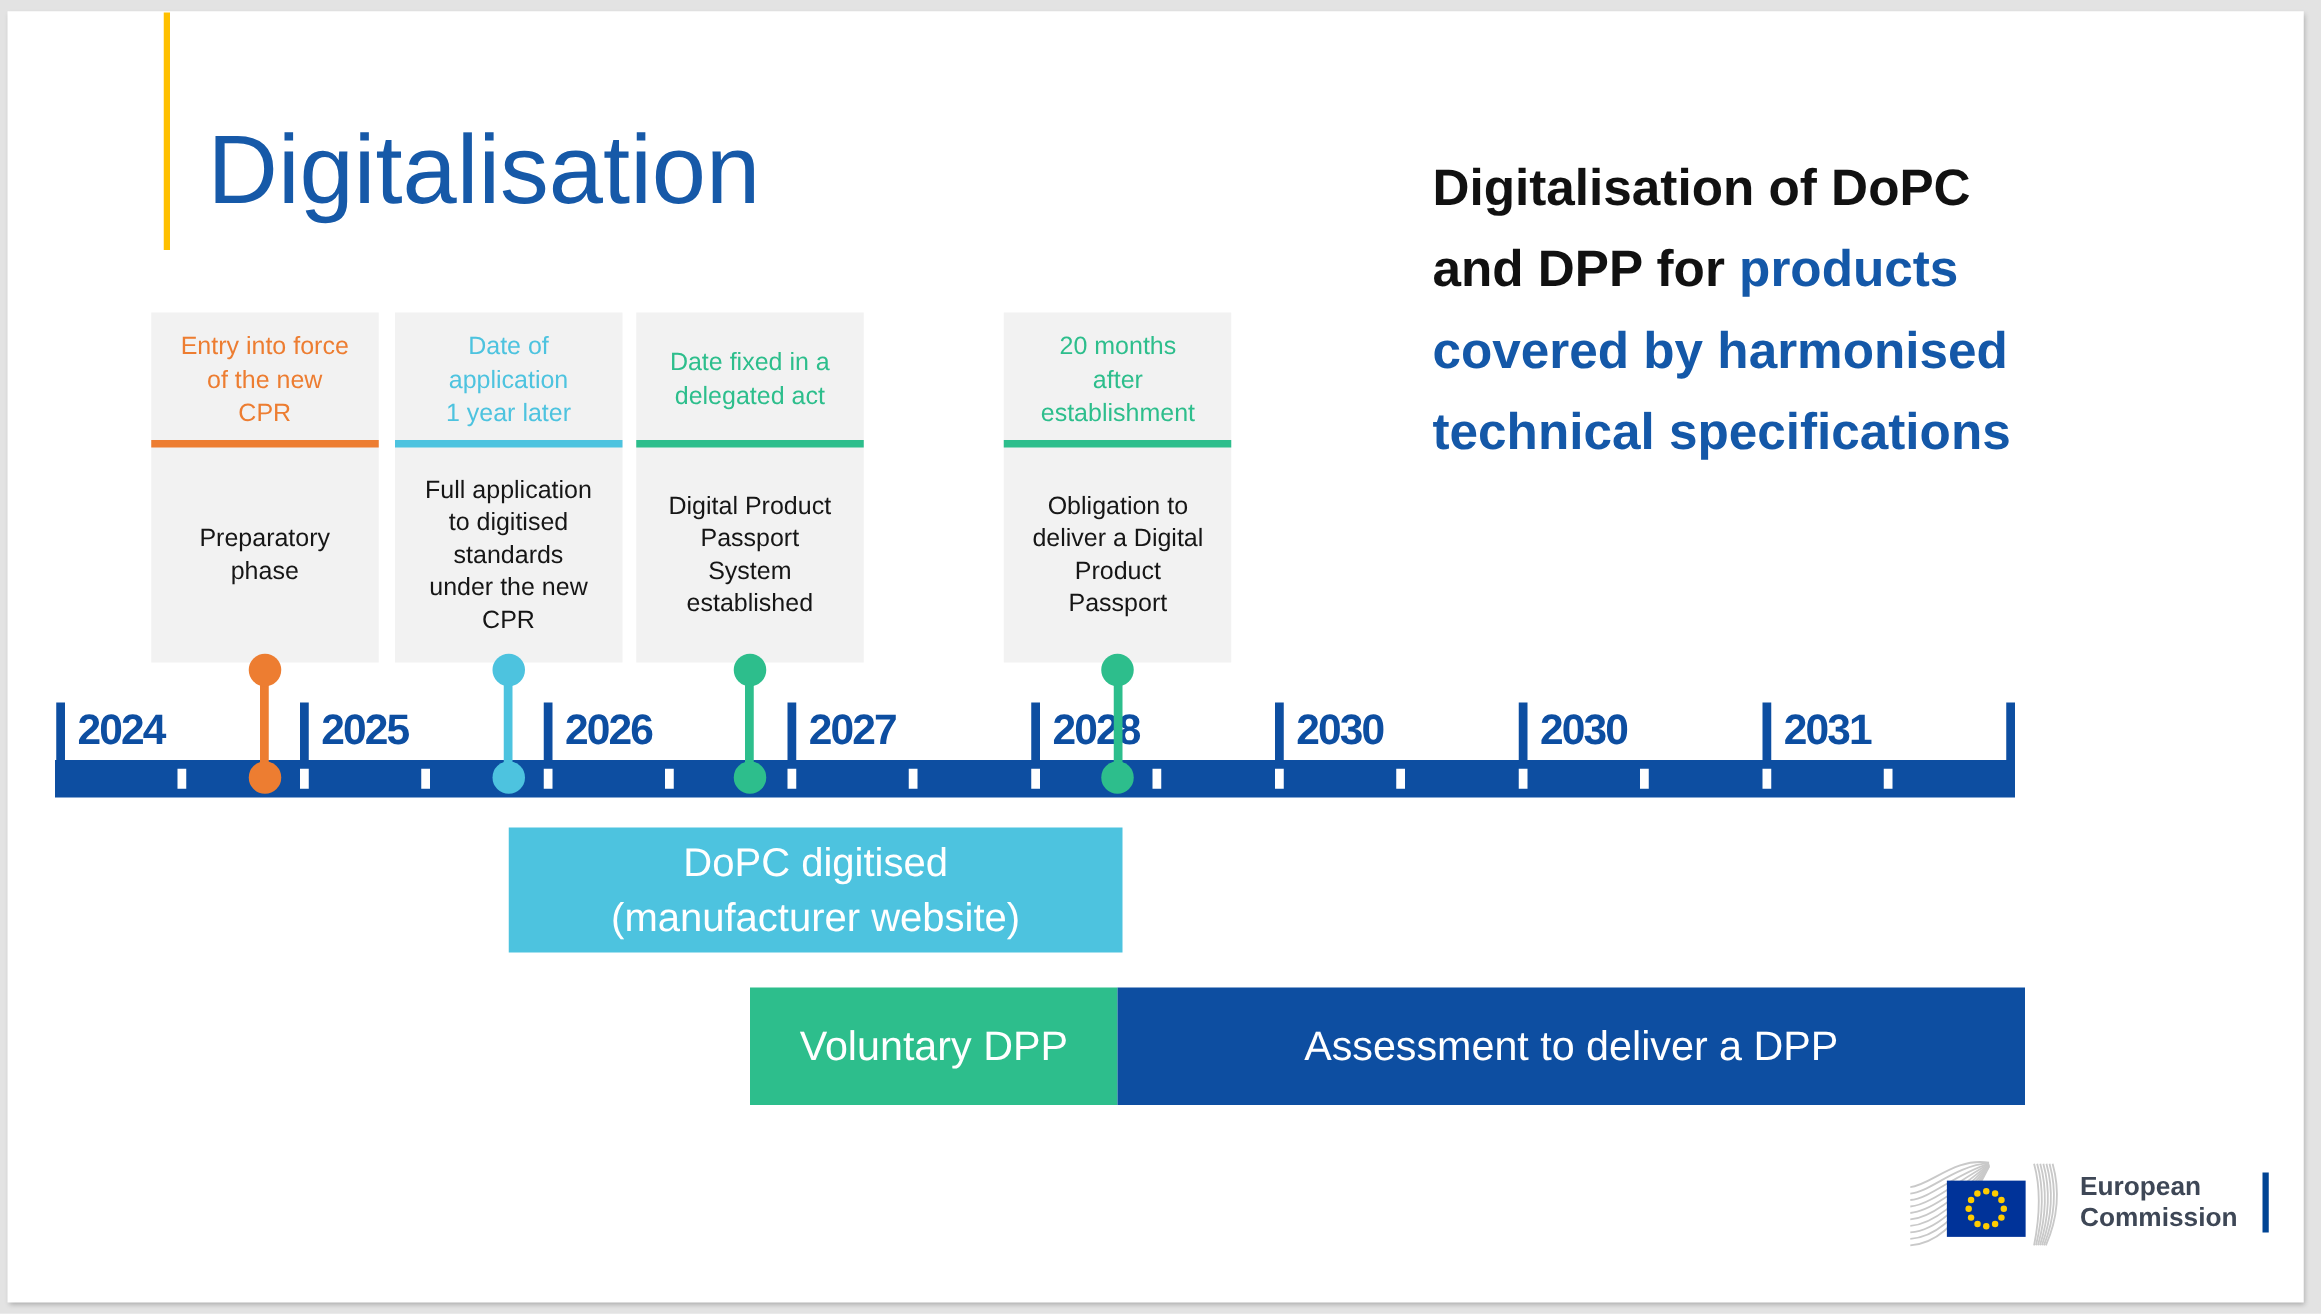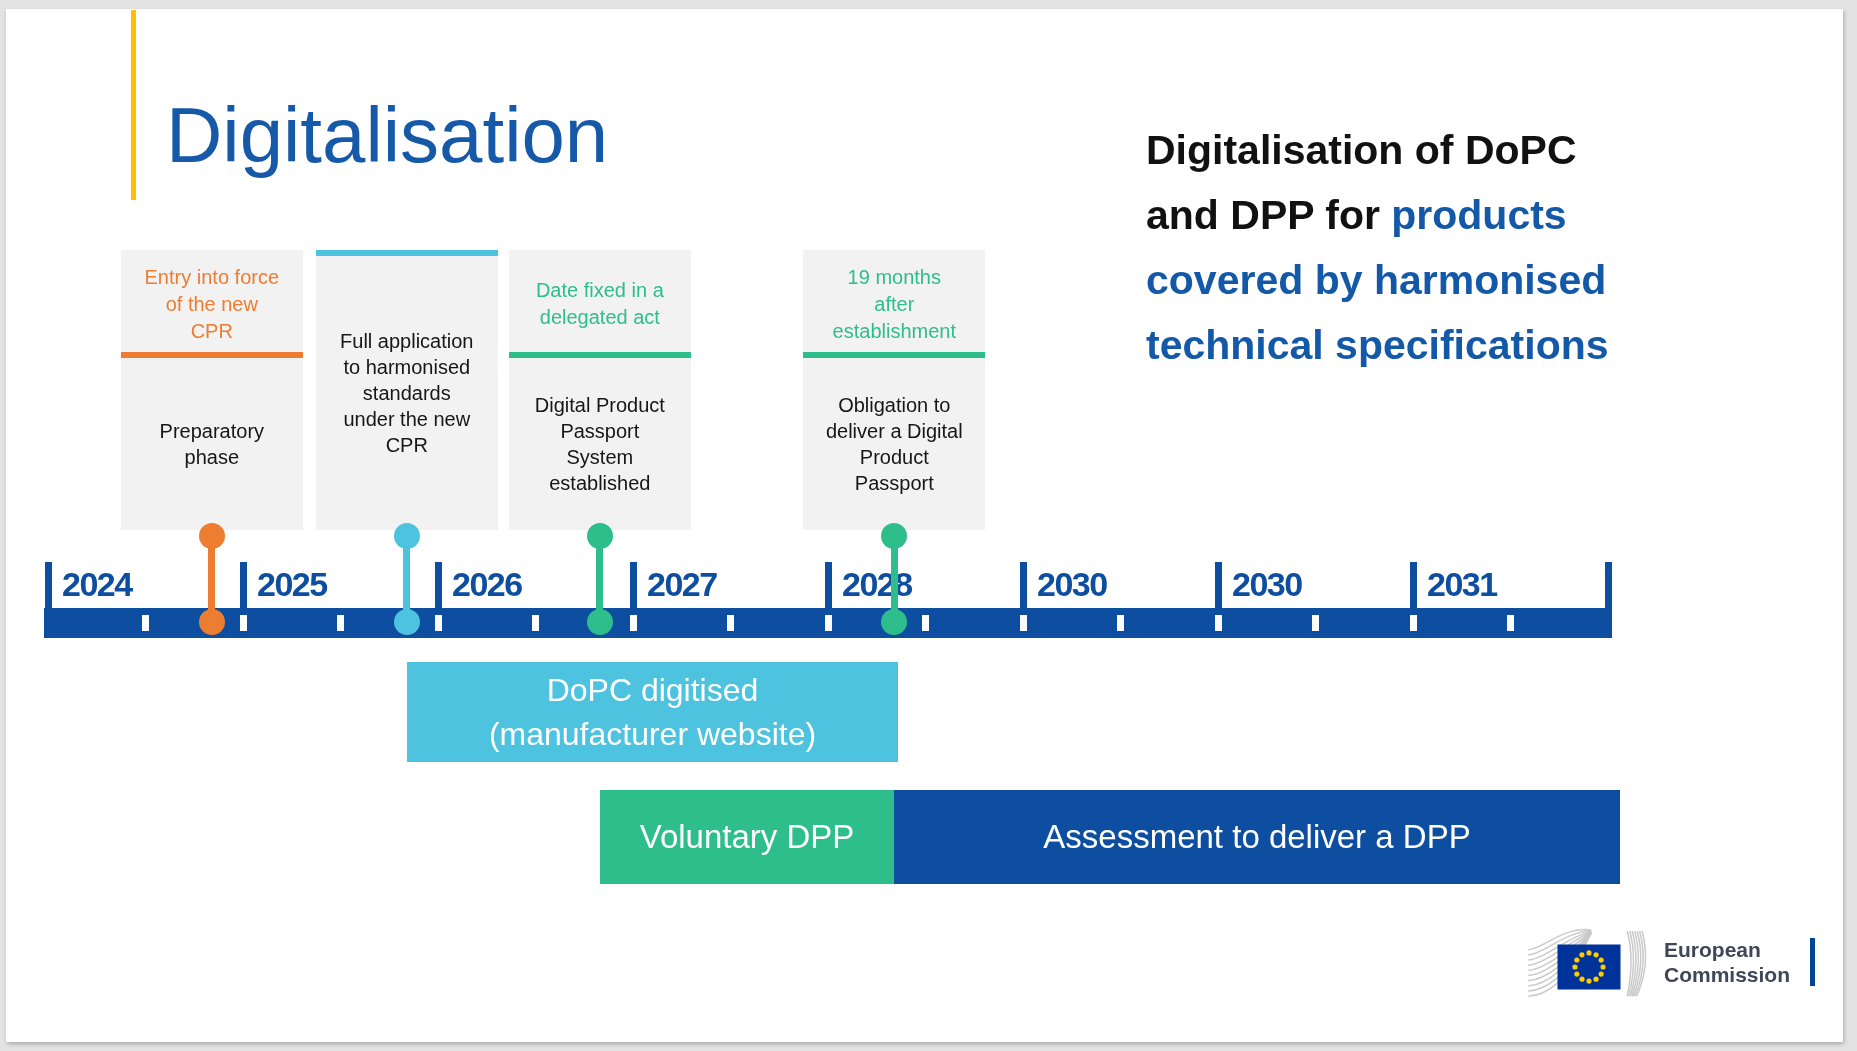--- a/index.html
+++ b/index.html
@@ -83,38 +83,41 @@
 
   <div class="card" style="left: 120.8px;">
     <div class="card-head" style="color: rgb(237, 125, 49);">Entry into force
 of the new
 CPR</div>
     <div class="card-divider" style="background: rgb(237, 125, 49);"></div>
     <div class="card-body">Preparatory
 phase</div>
   </div>
   <div class="card" style="left: 315.8px;">
+    <div class="card-head" style="color: rgb(77, 195, 223);">Date of
+application
+1 year later</div>
     <div class="card-divider" style="background: rgb(77, 195, 223);"></div>
     <div class="card-body">Full application
-to harmonised
+to digitised
 standards
 under the new
 CPR</div>
   </div>
   <div class="card" style="left: 508.85px;">
     <div class="card-head" style="color: rgb(45, 190, 140);">Date fixed in a
 delegated act</div>
     <div class="card-divider" style="background: rgb(45, 190, 140);"></div>
     <div class="card-body">Digital Product
 Passport
 System
 established</div>
   </div>
   <div class="card" style="left: 803.3px;">
-    <div class="card-head" style="color: rgb(45, 190, 140);">19 months
+    <div class="card-head" style="color: rgb(45, 190, 140);">20 months
 after
 establishment</div>
     <div class="card-divider" style="background: rgb(45, 190, 140);"></div>
     <div class="card-body">Obligation to
 deliver a Digital
 Product
 Passport</div>
   </div>
 
   <div class="timeline-bar" style="background: rgb(13, 78, 161);"></div>

